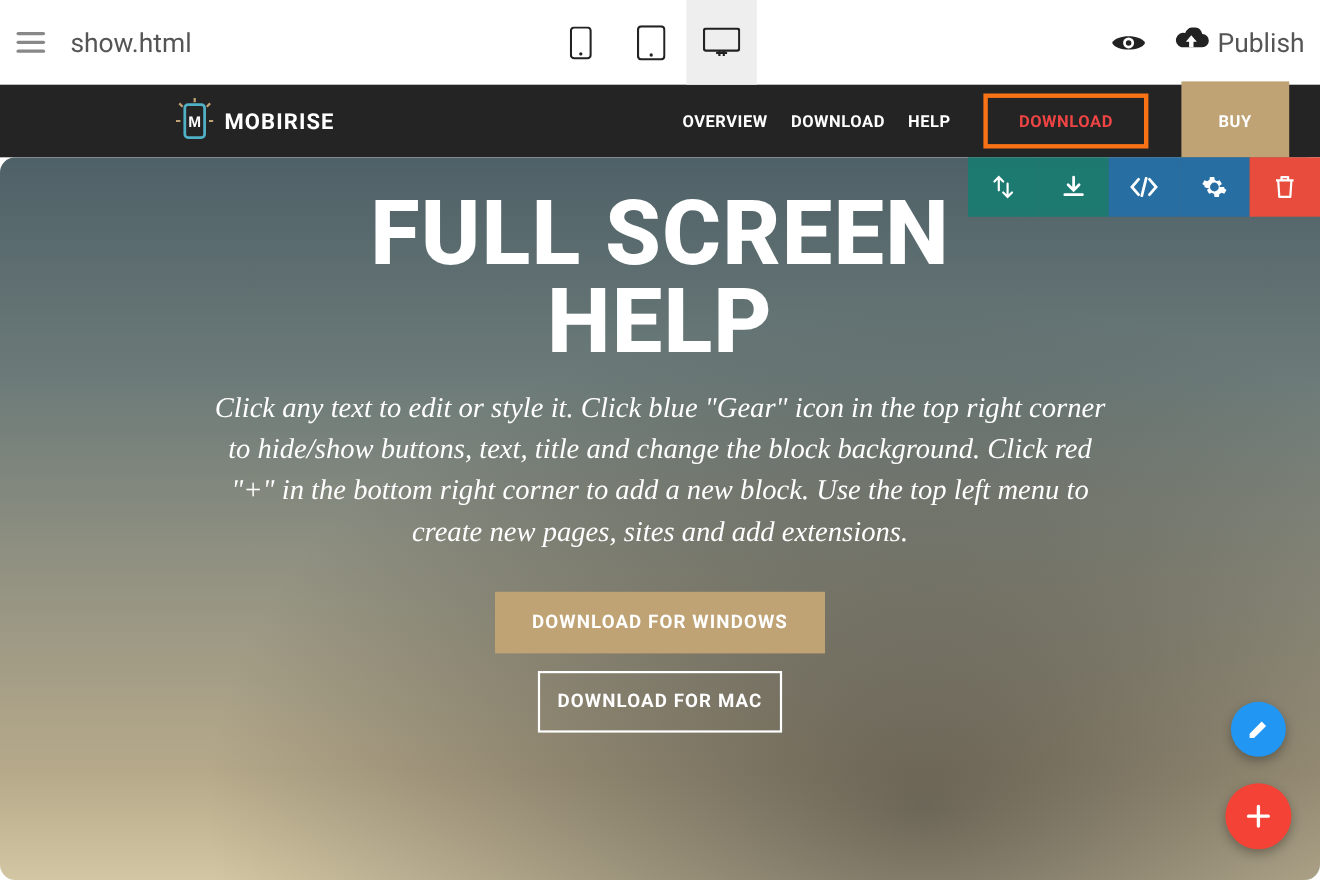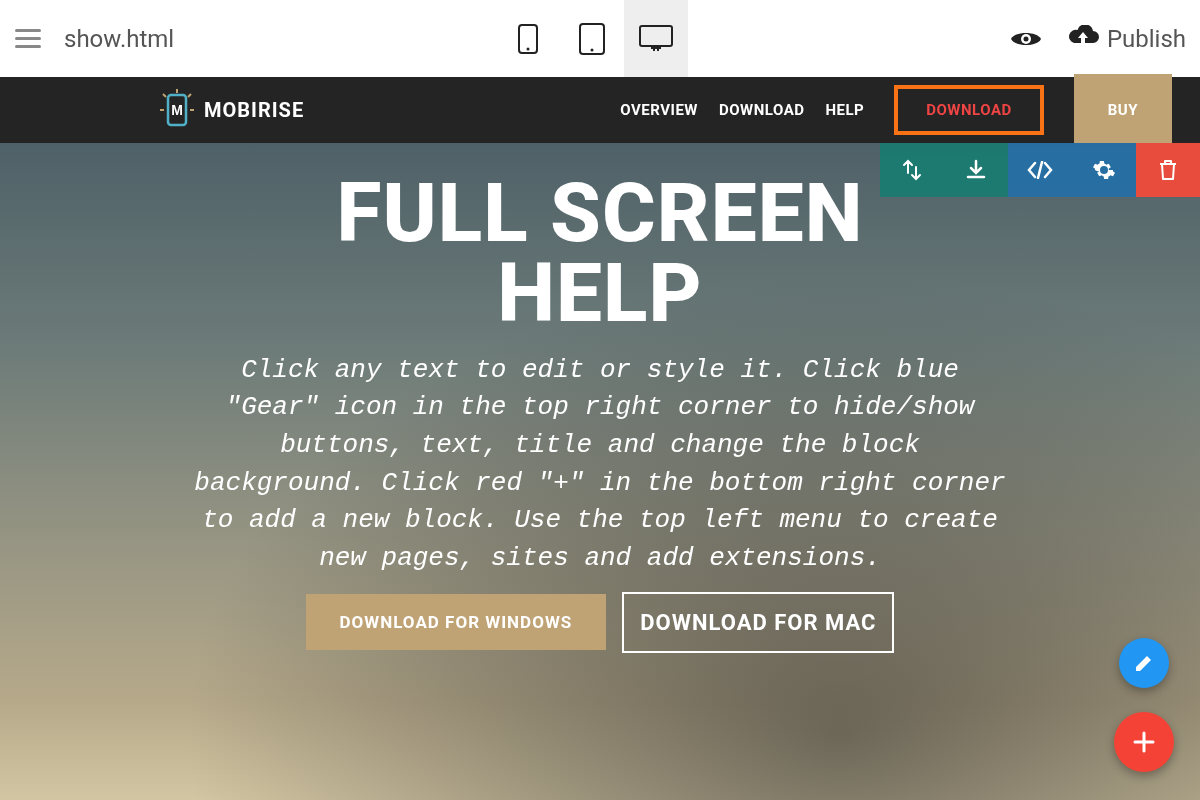--- a/index.html
+++ b/index.html
@@ -78,41 +78,42 @@
 
 .hero {
   position:relative;
   height: 657px;
   background:
     radial-gradient(ellipse at 70% 90%, rgba(40,40,40,0.55), rgba(0,0,0,0.0) 55%),
     linear-gradient(180deg, #4f6168 0%, #6b7a78 30%, #8f9081 55%, #b6a98a 85%, #d3c6a3 100%);
   display:flex; flex-direction:column; align-items:center;
   padding-top: 30px;
   text-align:center;
+  border-radius:14px;
 }
 .hero h1 {
   color:#fff; font-weight:800;
   font-size: 82px; line-height: 0.98;
   letter-spacing: 1px;
   font-family: "Segoe UI", Roboto, sans-serif;
 }
 .hero p {
-  color:#fff; font-style:italic; font-family: Liberation Mono, monospace;
+  color:#fff; font-style:italic; font-family: Liberation Serif, serif;
   font-size: 26px; line-height: 1.45;
   max-width: 820px;
   margin-top: 18px;
   text-align: center;
 }
-.hero-buttons { margin-top: 14px; display:flex; gap:16px; align-items:center; }
+.hero-buttons { margin-top: 36px; display:flex; flex-direction:column; gap:16px; align-items:center; }
 .hero-btn-gold {
   background:#c0a375; color:#fff; font-weight:700; font-size:17px;
   padding: 18px 34px; letter-spacing:1px; cursor:pointer;
 }
 .hero-btn-outline {
-  border:2px solid #fff; color:#fff; font-weight:700; font-size:22px;
+  border:2px solid #fff; color:#fff; font-weight:700; font-size:17px;
   padding: 16px 16px; letter-spacing:1px; cursor:pointer;
 }
 
 
 .fab {
   position:absolute; right:26px;
   width:60px; height:60px; border-radius:50%;
   display:flex; align-items:center; justify-content:center;
   cursor:pointer;
   box-shadow: 0 4px 10px rgba(0,0,0,0.3);

